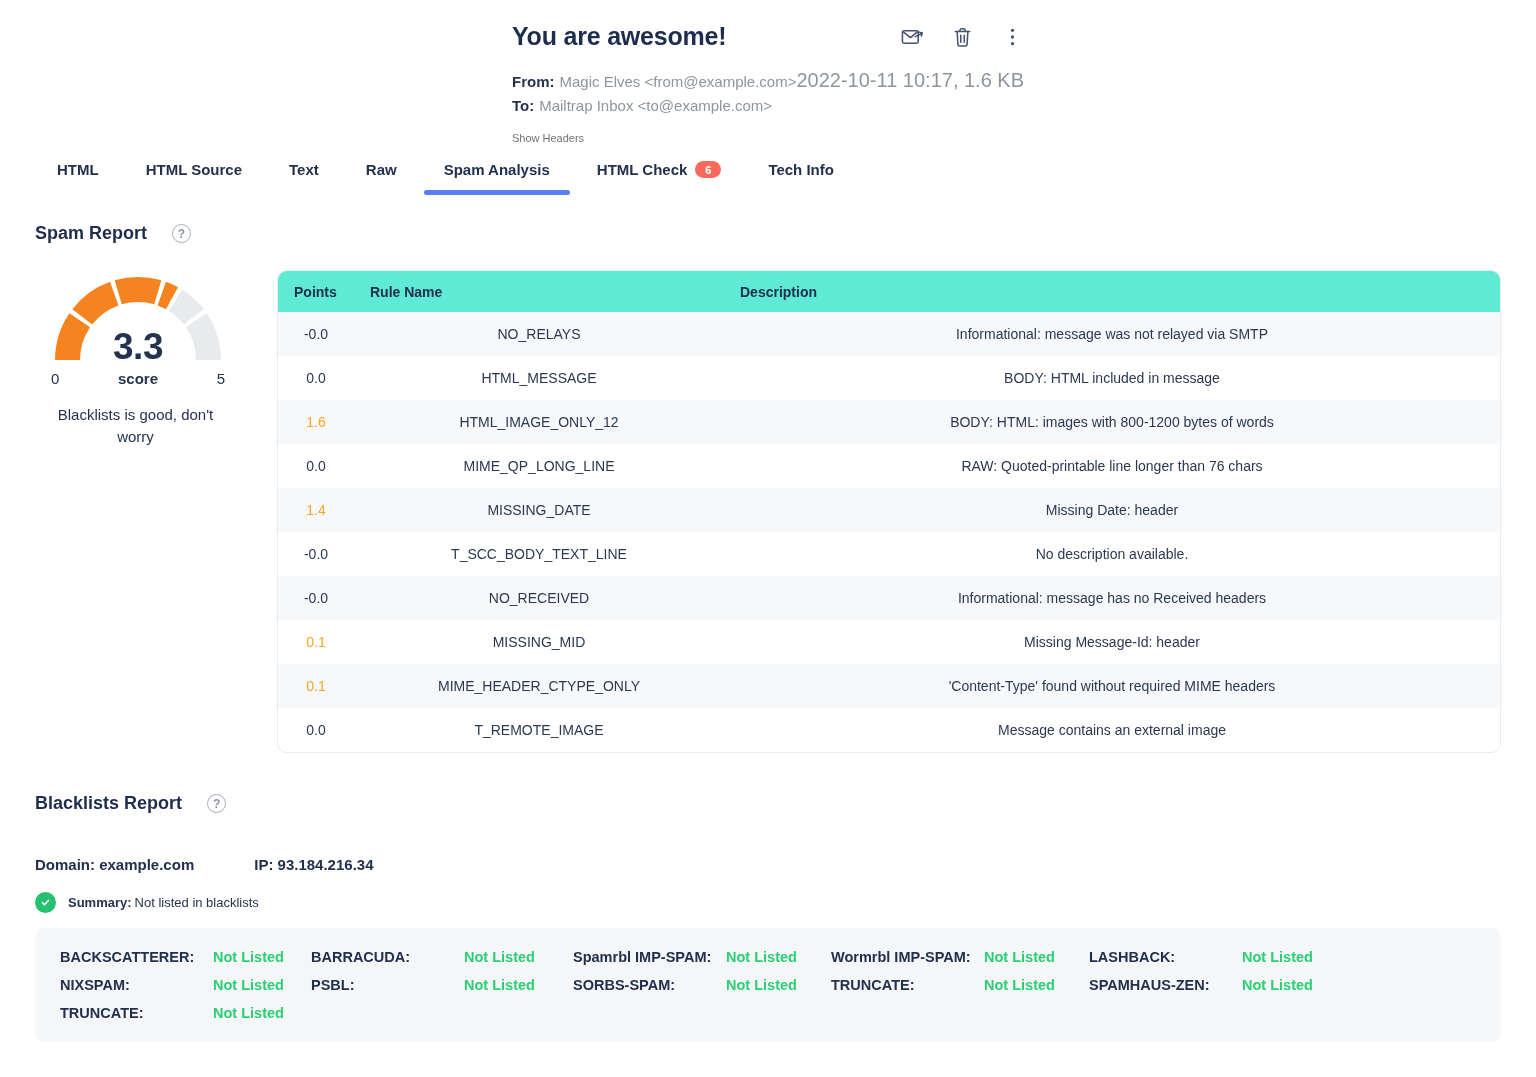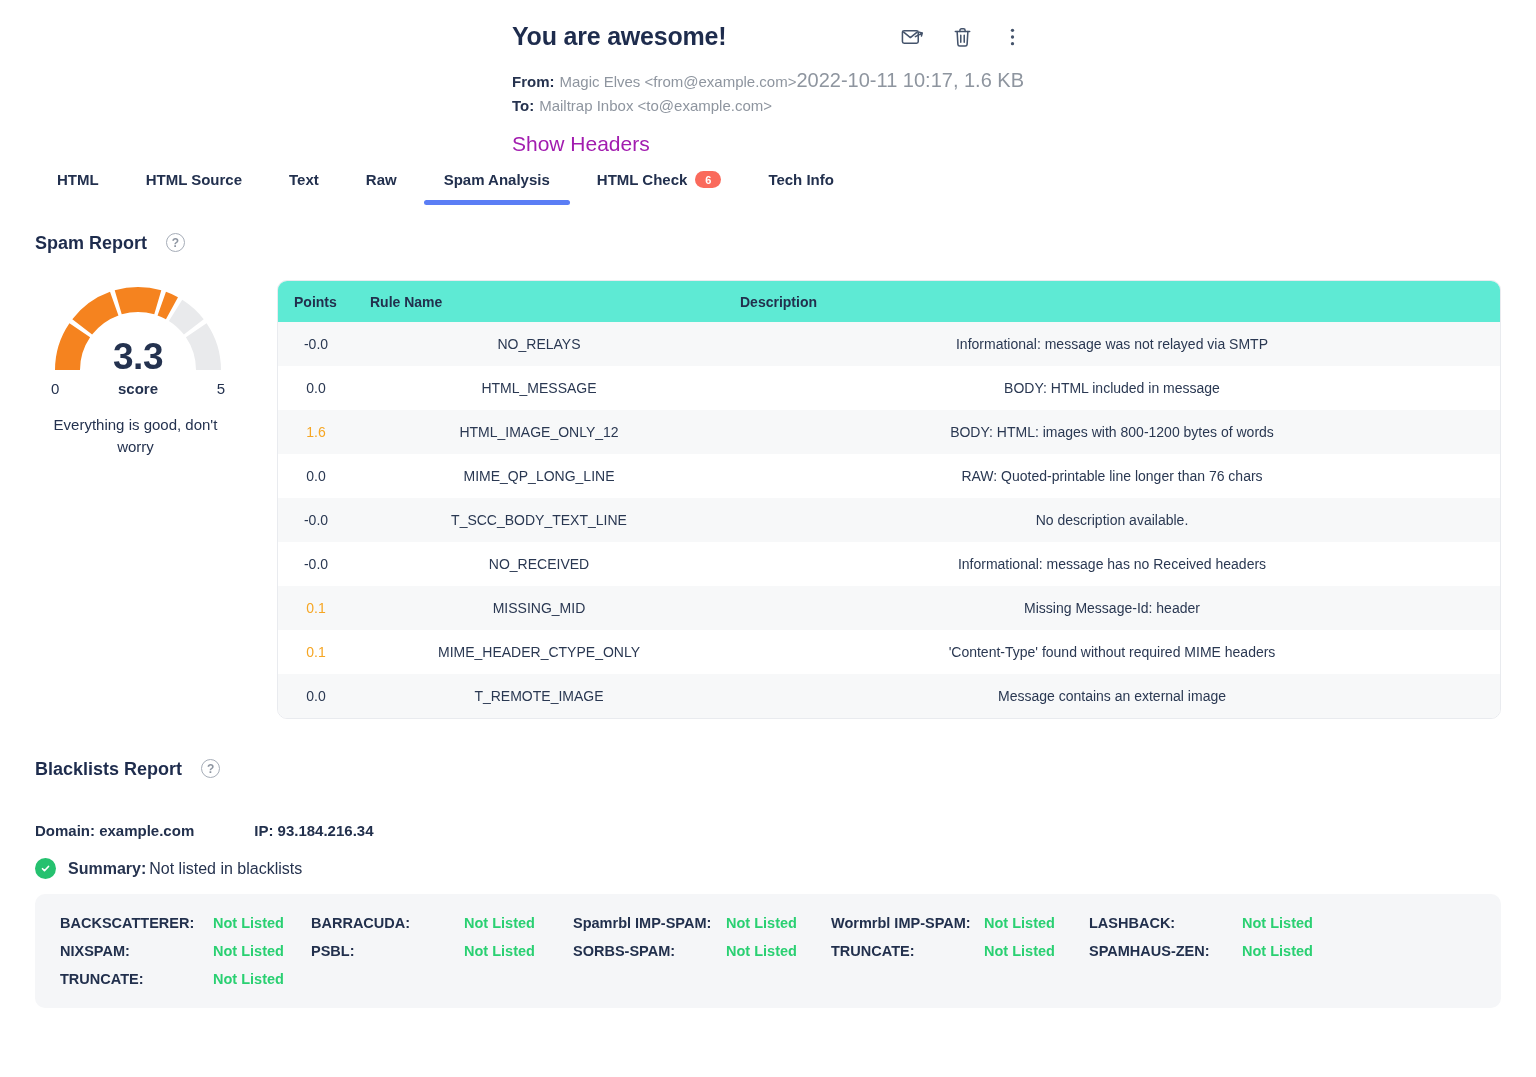--- a/index.html
+++ b/index.html
@@ -10,36 +10,36 @@
     color:#24324f; overflow:hidden;
   }
   .page { padding:20px 35px 0 35px; }
 
   
   header { display:flex; justify-content:center; align-items:flex-start; }
   .page-title { font-size:25px; font-weight:700; color:#1e2c4d; margin:2px 0 22px 0; letter-spacing:-0.2px; }
   .addr-line { font-size:15px; margin-bottom:7px; }
   .addr-label { font-weight:700; color:#26334f; margin-right:5px; }
   .addr-value { color:#8e959f; }
-  .show-headers { color:#a21caf; font-size:21px; display:inline-block; margin-top:11px; cursor:pointer; text-decoration:none; }
+  .show-headers { color:#737373; font-size:11px; display:inline-block; margin-top:11px; cursor:pointer; text-decoration:none; }
   .header-right { display:flex; flex-direction:column; align-items:flex-end; gap:21px; padding-top:5px; }
   .action-icons { display:flex; gap:27px; align-items:center; }
   .icon-btn { width:23px; height:23px; cursor:pointer; display:flex; align-items:center; justify-content:center; }
   .icon-btn svg { stroke:#44536b; fill:none; stroke-width:1.6; stroke-linecap:round; stroke-linejoin:round; }
   .meta { color:#8e959f; font-size:20px; }
 
   
   .tabs { display:flex; gap:47px; margin-top:15px; padding-left:22px; }
   .tab { position:relative; font-size:15px; font-weight:600; color:#22304e; padding-bottom:17px; cursor:pointer; display:flex; align-items:center; gap:8px; white-space:nowrap; }
   .tab.active { font-weight:700; }
   .tab.active::after { content:""; position:absolute; left:-20px; right:-20px; bottom:0; height:5px; background:#5b7ef5; border-radius:3px; }
   .tab-badge { background:#fa6a5c; color:#fff; font-size:11px; font-weight:700; height:17px; min-width:26px; padding:0 6px; border-radius:9px; display:inline-flex; align-items:center; justify-content:center; }
 
   
-  .section-heading { display:flex; align-items:flex-start; gap:19px;margin-top:13px; }
+  .section-heading { display:flex; align-items:center; gap:25px;margin-top:13px; }
   .section-heading h2 { font-size:18px; font-weight:700; color:#1e2c4d; margin:0; }
   .help-icon { width:19px; height:19px; border:1.5px solid #a6adb8; border-radius:50%; color:#8d95a1; font-size:12px; font-weight:600; display:inline-flex; align-items:center; justify-content:center; cursor:pointer; line-height:1; }
 
   
   .spam-section { margin-top:28px; }
   .spam-body { display:flex; margin-top:26px; }
   .gauge-col { flex:0 0 242px; padding-top:6px; }
   .gauge-wrap { position:relative; width:166px; margin-left:20px; }
   .gauge-wrap svg { display:block; width:166px; height:86px; }
   .gauge-score { position:absolute; left:0; right:0; bottom:-6px; text-align:center; font-size:37px; font-weight:700; color:#24324f; letter-spacing:-0.5px; }
@@ -52,21 +52,21 @@
   th { text-align:left; font-weight:700; color:#22304d; padding:13px 16px 12px 16px; background:#5eead4; }
   th.col-points { width:76px; }
   th.col-rule  { width:370px; }
   td { padding:14px 16px; color:#2a3852;text-align:center; }
   tbody tr:nth-child(odd) { background:#f7f8f9; }
   td.points.orange { color:#f6a623; }
 
   
   .blacklists-section { margin-top:40px; }
   .bl-info { display:flex; gap:60px; margin-top:42px; font-size:15px; font-weight:700; color:#22304d; }
-  .bl-summary { display:flex; align-items:center; gap:12px; margin-top:19px; font-size:16px; color:#26334f; }
+  .bl-summary { display:flex; align-items:center; gap:12px; margin-top:19px; font-size:13px; color:#26334f; }
   .summary-check { width:21px; height:21px; border-radius:50%; background:#25c16f; display:flex; align-items:center; justify-content:center; flex:0 0 21px; }
   .summary-label { font-weight:700; margin-right:3px; }
   .bl-card { margin-top:15px; background:#f5f6f8; border-radius:10px; padding:20px 25px; display:grid; grid-template-columns:251px 262px 258px 258px auto; row-gap:10px; font-size:14.5px; }
   .bl-entry { display:flex; line-height:18px; }
   .bl-name { font-weight:700; color:#22304d; flex:0 0 153px; padding-right:6px; }
   .bl-status { color:#2ad072; font-weight:600; }
 </style>
 </head>
 <body>
 
@@ -166,21 +166,21 @@
               <path d="M 120.57 24.34 A 70.5 70.5 0 0 1 138.78 40.89" stroke="#E9EAEC" stroke-width="25" fill="none"></path>
               <path d="M 141.24 44.27 A 70.5 70.5 0 0 1 153.50 84.00" stroke="#E9EAEC" stroke-width="25" fill="none"></path>
             </svg>
           <div class="gauge-score">3.3</div>
         </div>
         <div class="gauge-labels">
           <span>0</span>
           <span class="score-word">score</span>
           <span>5</span>
         </div>
-        <div class="gauge-message">Everything is good, don't worry</div>
+        <div class="gauge-message">Blacklists is good, don't worry</div>
       </div>
       <div class="table-card">
         <table>
           <thead>
             <tr>
               <th class="col-points">Points</th>
               <th class="col-rule">Rule Name</th>
               <th class="col-desc">Description</th>
             </tr>
           </thead>
@@ -203,20 +203,25 @@
                 <td class="rule">HTML_IMAGE_ONLY_12</td>
                 <td class="desc">BODY: HTML: images with 800-1200 bytes of words</td>
               </tr>
 
               <tr>
                 <td class="points">0.0</td>
                 <td class="rule">MIME_QP_LONG_LINE</td>
                 <td class="desc">RAW: Quoted-printable line longer than 76 chars</td>
               </tr>
 
+              <tr>
+                <td class="points orange">1.4</td>
+                <td class="rule">MISSING_DATE</td>
+                <td class="desc">Missing Date: header</td>
+              </tr>
 
               <tr>
                 <td class="points">-0.0</td>
                 <td class="rule">T_SCC_BODY_TEXT_LINE</td>
                 <td class="desc">No description available.</td>
               </tr>
 
               <tr>
                 <td class="points">-0.0</td>
                 <td class="rule">NO_RECEIVED</td>

